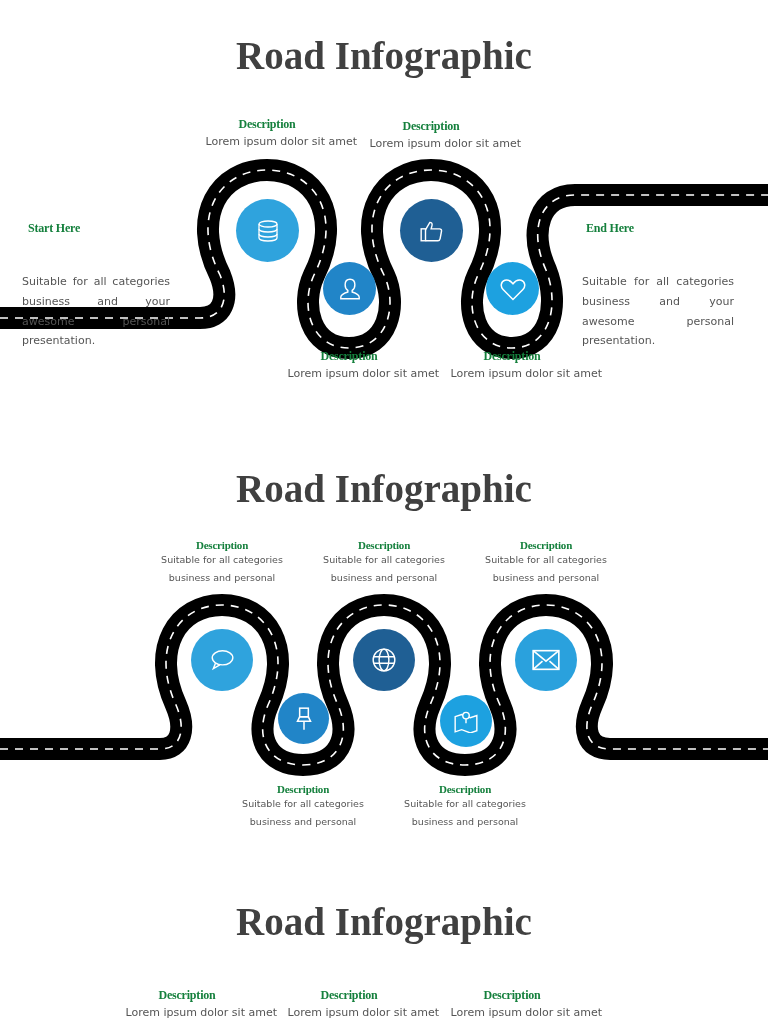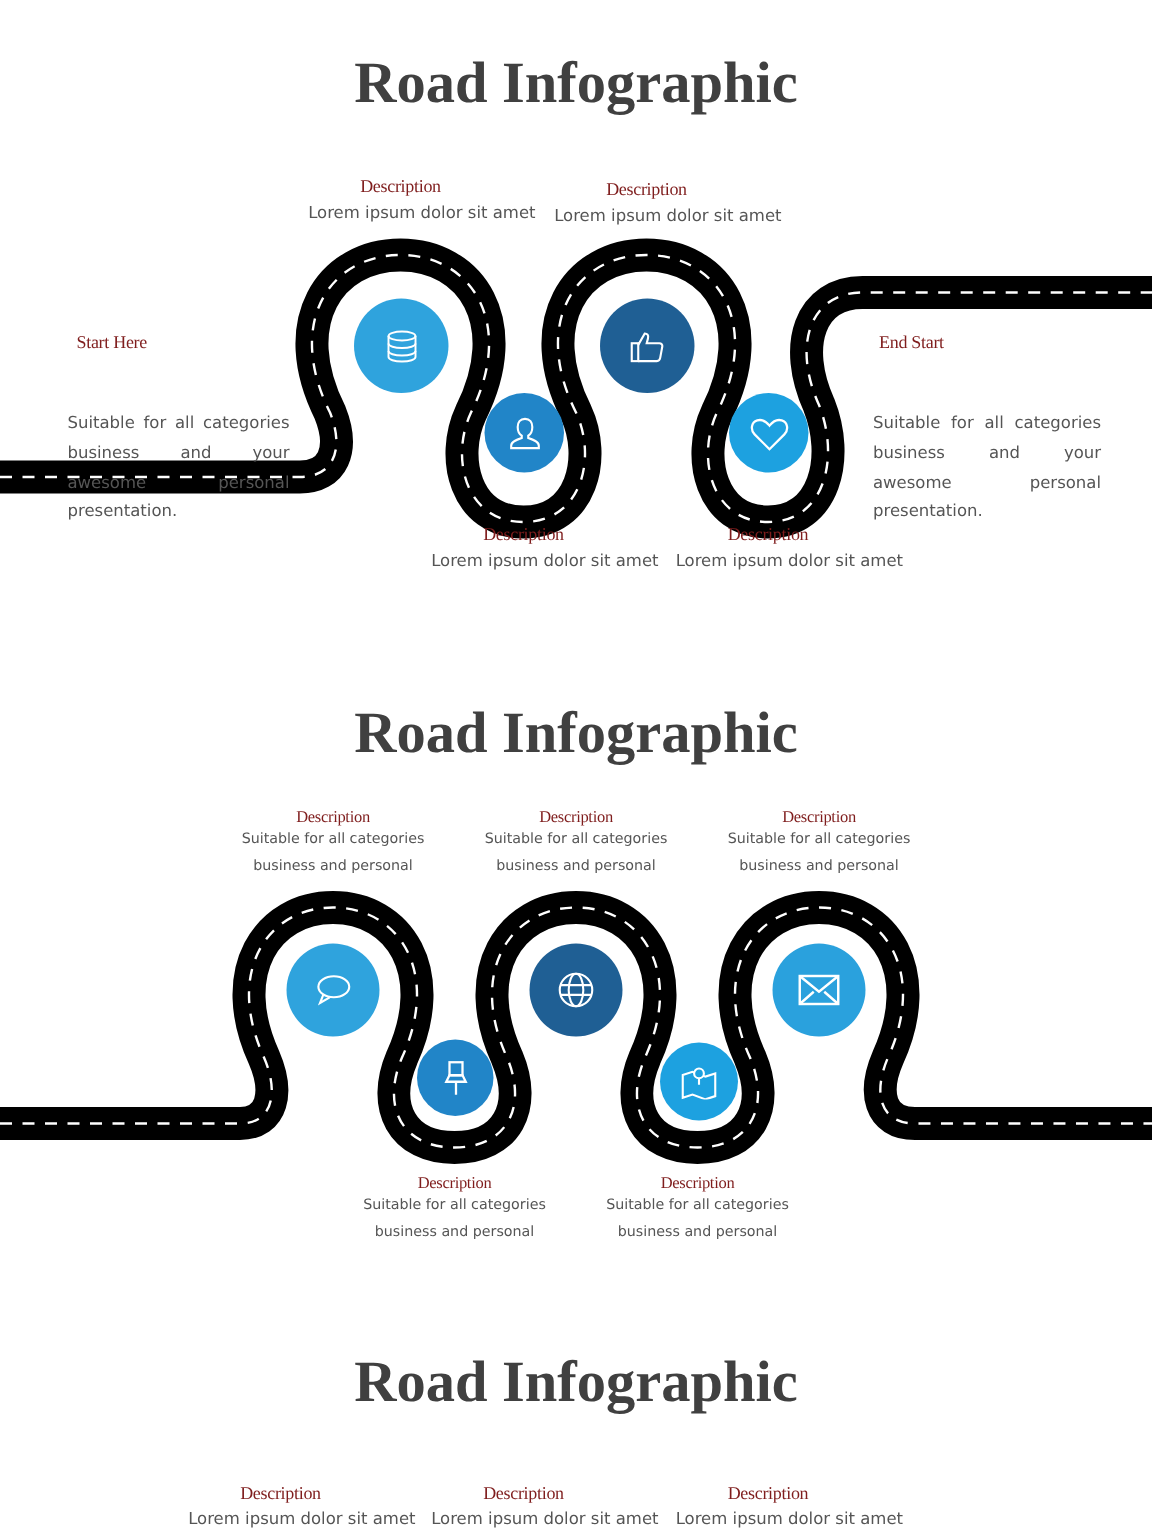--- a/index.html
+++ b/index.html
@@ -1,20 +1,20 @@
 <!DOCTYPE html>
 <html><head>
 <meta charset="utf-8">
 <style>
   html,body{margin:0;padding:0;background:#fff;}
   body{width:768px;height:1024px;position:relative;overflow:hidden;font-family:"DejaVu Sans",sans-serif;}
   .title{position:absolute;left:0;width:768px;text-align:center;font-family:"Liberation Serif",serif;font-weight:bold;font-size:39px;color:#404040;}
   .svgwrap{position:absolute;left:0;top:0;}
   .lbl{position:absolute;text-align:center;}
-  .h{font-family:"Liberation Serif",serif;font-weight:normal;font-size:12px;color:#7f1d1d;letter-spacing:-0.2px;}
+  .h{font-family:"Liberation Serif",serif;font-weight:bold;font-size:12px;color:#15803d;letter-spacing:-0.2px;}
   .t{font-size:11px;color:#555;line-height:20px;white-space:nowrap;text-align:right;}
   .t2{font-size:9.5px;color:#555;line-height:18px;white-space:nowrap;}
   .side{position:absolute;width:148px;}
   .side .h{text-align:left;margin-left:6px;margin-bottom:4px;}
   .side .t{white-space:normal;text-align:justify;line-height:19.8px;font-size:11px;margin-top:36px;}
   .circle{position:absolute;border-radius:50%;display:flex;align-items:center;justify-content:center;}
 </style>
 </head>
 <body>
 
@@ -43,26 +43,26 @@
 </div>
 <div class="lbl" style="left:259px;top:349px;width:180px;">
   <div class="h">Description</div>
   <div class="t">Lorem ipsum dolor sit amet</div>
 </div>
 <div class="lbl" style="left:422px;top:349px;width:180px;">
   <div class="h">Description</div>
   <div class="t">Lorem ipsum dolor sit amet</div>
 </div>
 
-<div class="side" style="left:45px;top:221px;">
+<div class="side" style="left:22px;top:221px;">
   <div class="h">Start Here</div>
   <div class="t" style="color:#555;">Suitable for all categories business and your awesome personal presentation.</div>
 </div>
 <div class="side" style="left:582px;top:221px;width:152px;">
-  <div class="h" style="margin-left:4px;">End Start</div>
+  <div class="h" style="margin-left:4px;">End Here</div>
   <div class="t">Suitable for all categories business and your awesome personal presentation.</div>
 </div>
 
 <div class="circle" style="left:236px;top:199px;width:63px;height:63px;background:#2fa3dd;">
   <svg width="24" height="24" viewBox="0 0 24 24" fill="none" stroke="#fff" stroke-width="1.3">
     <ellipse cx="12" cy="5" rx="9" ry="3"></ellipse>
       <path d="M3 5v14c0 1.7 4 3 9 3s9-1.3 9-3V5"></path>
       <path d="M3 10c0 1.7 4 3 9 3s9-1.3 9-3"></path>
       <path d="M3 15c0 1.7 4 3 9 3s9-1.3 9-3"></path>
   </svg>

